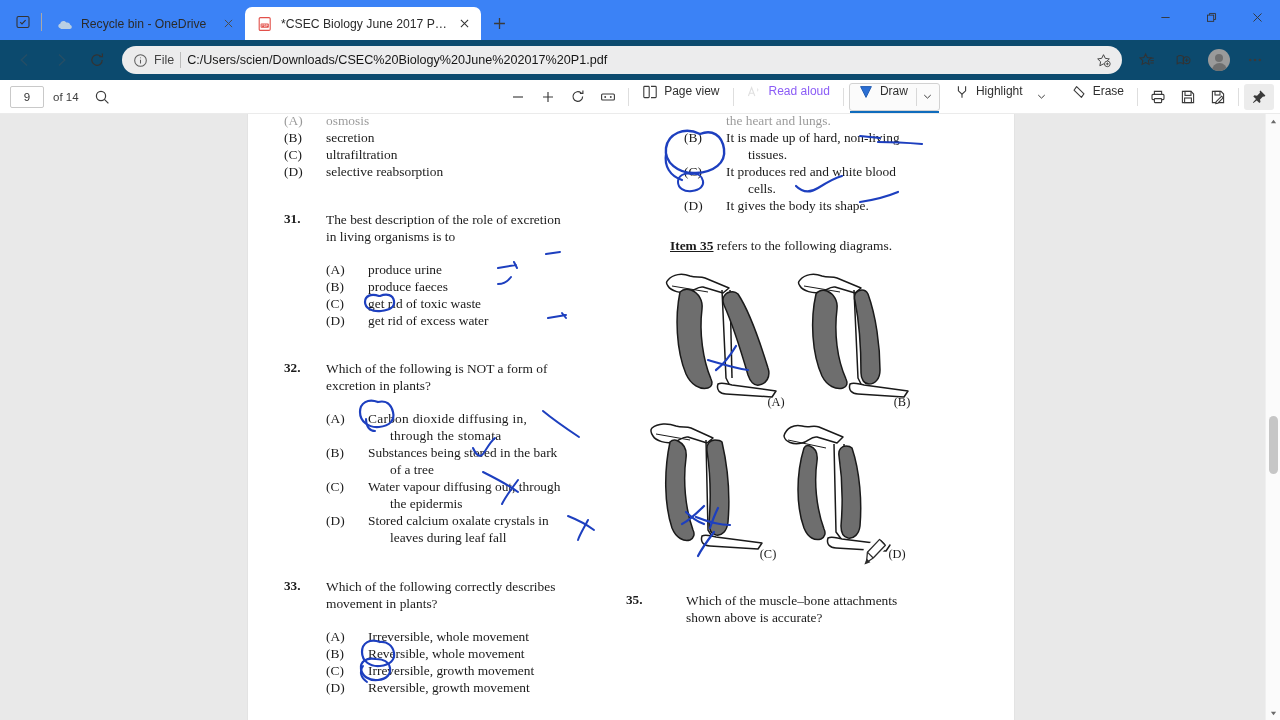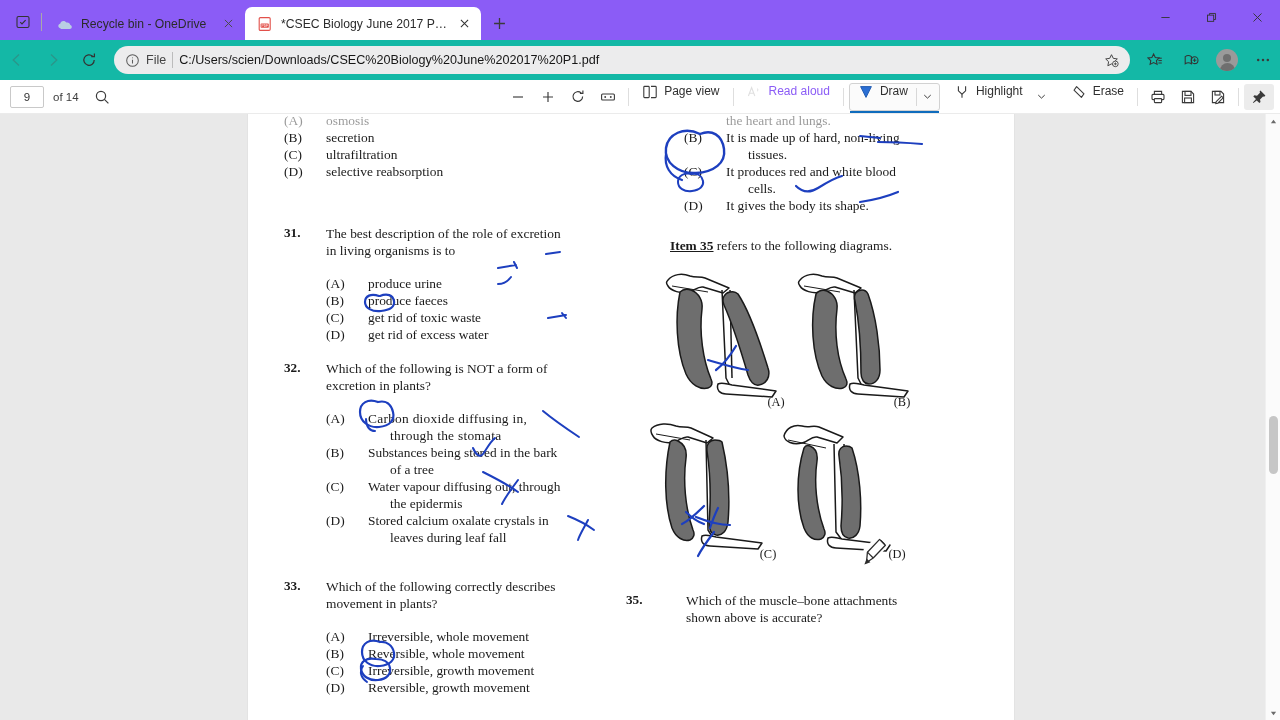--- a/index.html
+++ b/index.html
@@ -12,21 +12,21 @@
   #app {
     position: relative;
     width: 1280px; height: 720px;
     background: #ffffff;
     display: flex; flex-direction: column;
   }
 
   
   .titlebar {
     height: 40px;
-    background: #8b5cf6;
+    background: #3b82f6;
     display: flex; align-items: flex-end;
     padding-left: 6px;
     flex: 0 0 40px;
     position: relative;
   }
   .sys-tab-btn {
     width: 34px; height: 30px;
     display: flex; align-items: center; justify-content: center;
     margin-bottom: 3px;
   }
@@ -70,23 +70,23 @@
   .wincontrols {
     position: absolute; right: 0; top: 0;
     height: 34px; display: flex;
   }
   .wcbtn { width: 46px; height: 34px; display:flex; align-items:center; justify-content:center; }
   .wcbtn svg { width: 11px; height: 11px; }
 
   
   .navbar {
     height: 40px; flex: 0 0 40px;
-    background: #14b8a6;
+    background: #0c4a6e;
     display: flex; align-items: center;
-    padding: 0 0;
+    padding: 0 8px;
     gap: 2px;
   }
   .navicon {
     width: 34px; height: 30px;
     display: flex; align-items: center; justify-content: center;
     border-radius: 4px;
   }
   .navicon svg { width: 16px; height: 16px; }
   .navicon.disabled svg { opacity: 0.35; }
   .omnibox {
@@ -521,21 +521,21 @@
                 <span class="lbl">(C)</span>
                 <span class="txt">ultrafiltration</span>
               </div>
               <div class="opt">
                 <span class="lbl">(D)</span>
                 <span class="txt">selective reabsorption</span>
               </div>
             </div>
           </div>
 
-          <div class="qblock" style="top:111px">
+          <div class="qblock" style="top:97px">
             <div class="qhead">
               <span class="qnum">31.</span>
               <span class="qtext">
                 <span>The best description of the role of excretion</span><br>
                 <span>in living organisms is to</span>
               </span>
             </div>
             <div class="opts" style="margin-top:16px; padding-left:42px">
               <div class="opt">
                 <span class="lbl">(A)</span>

